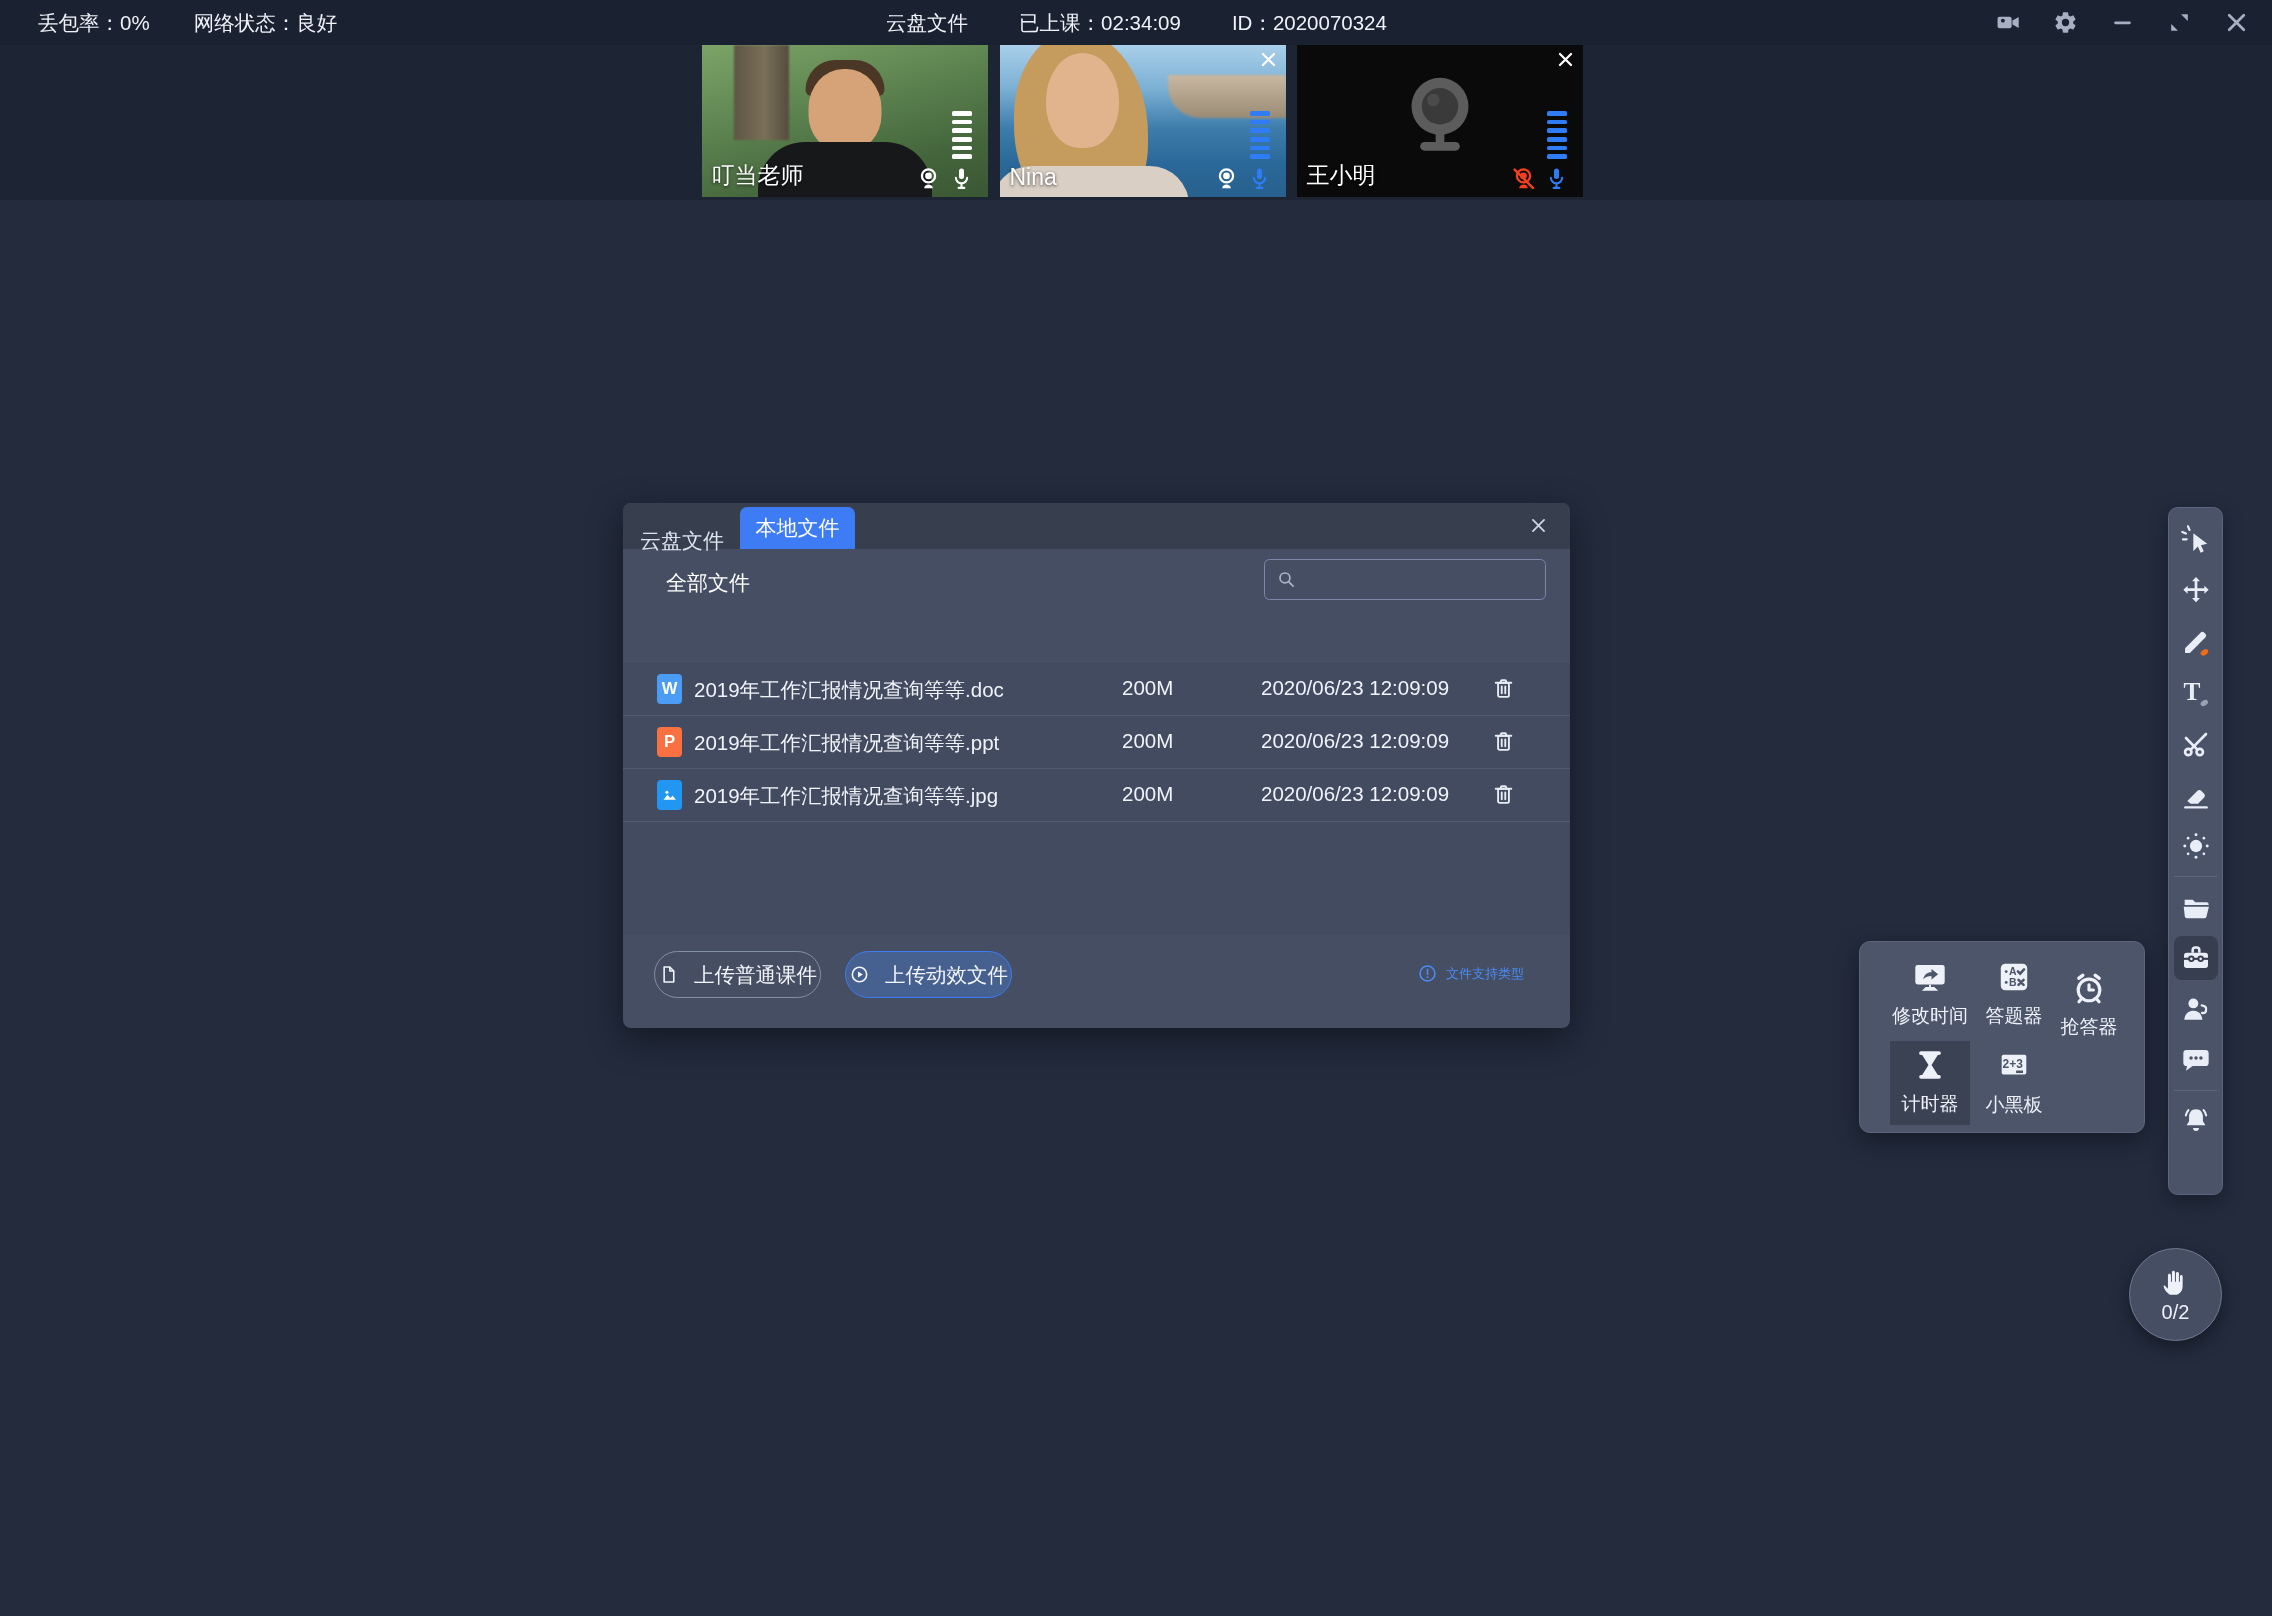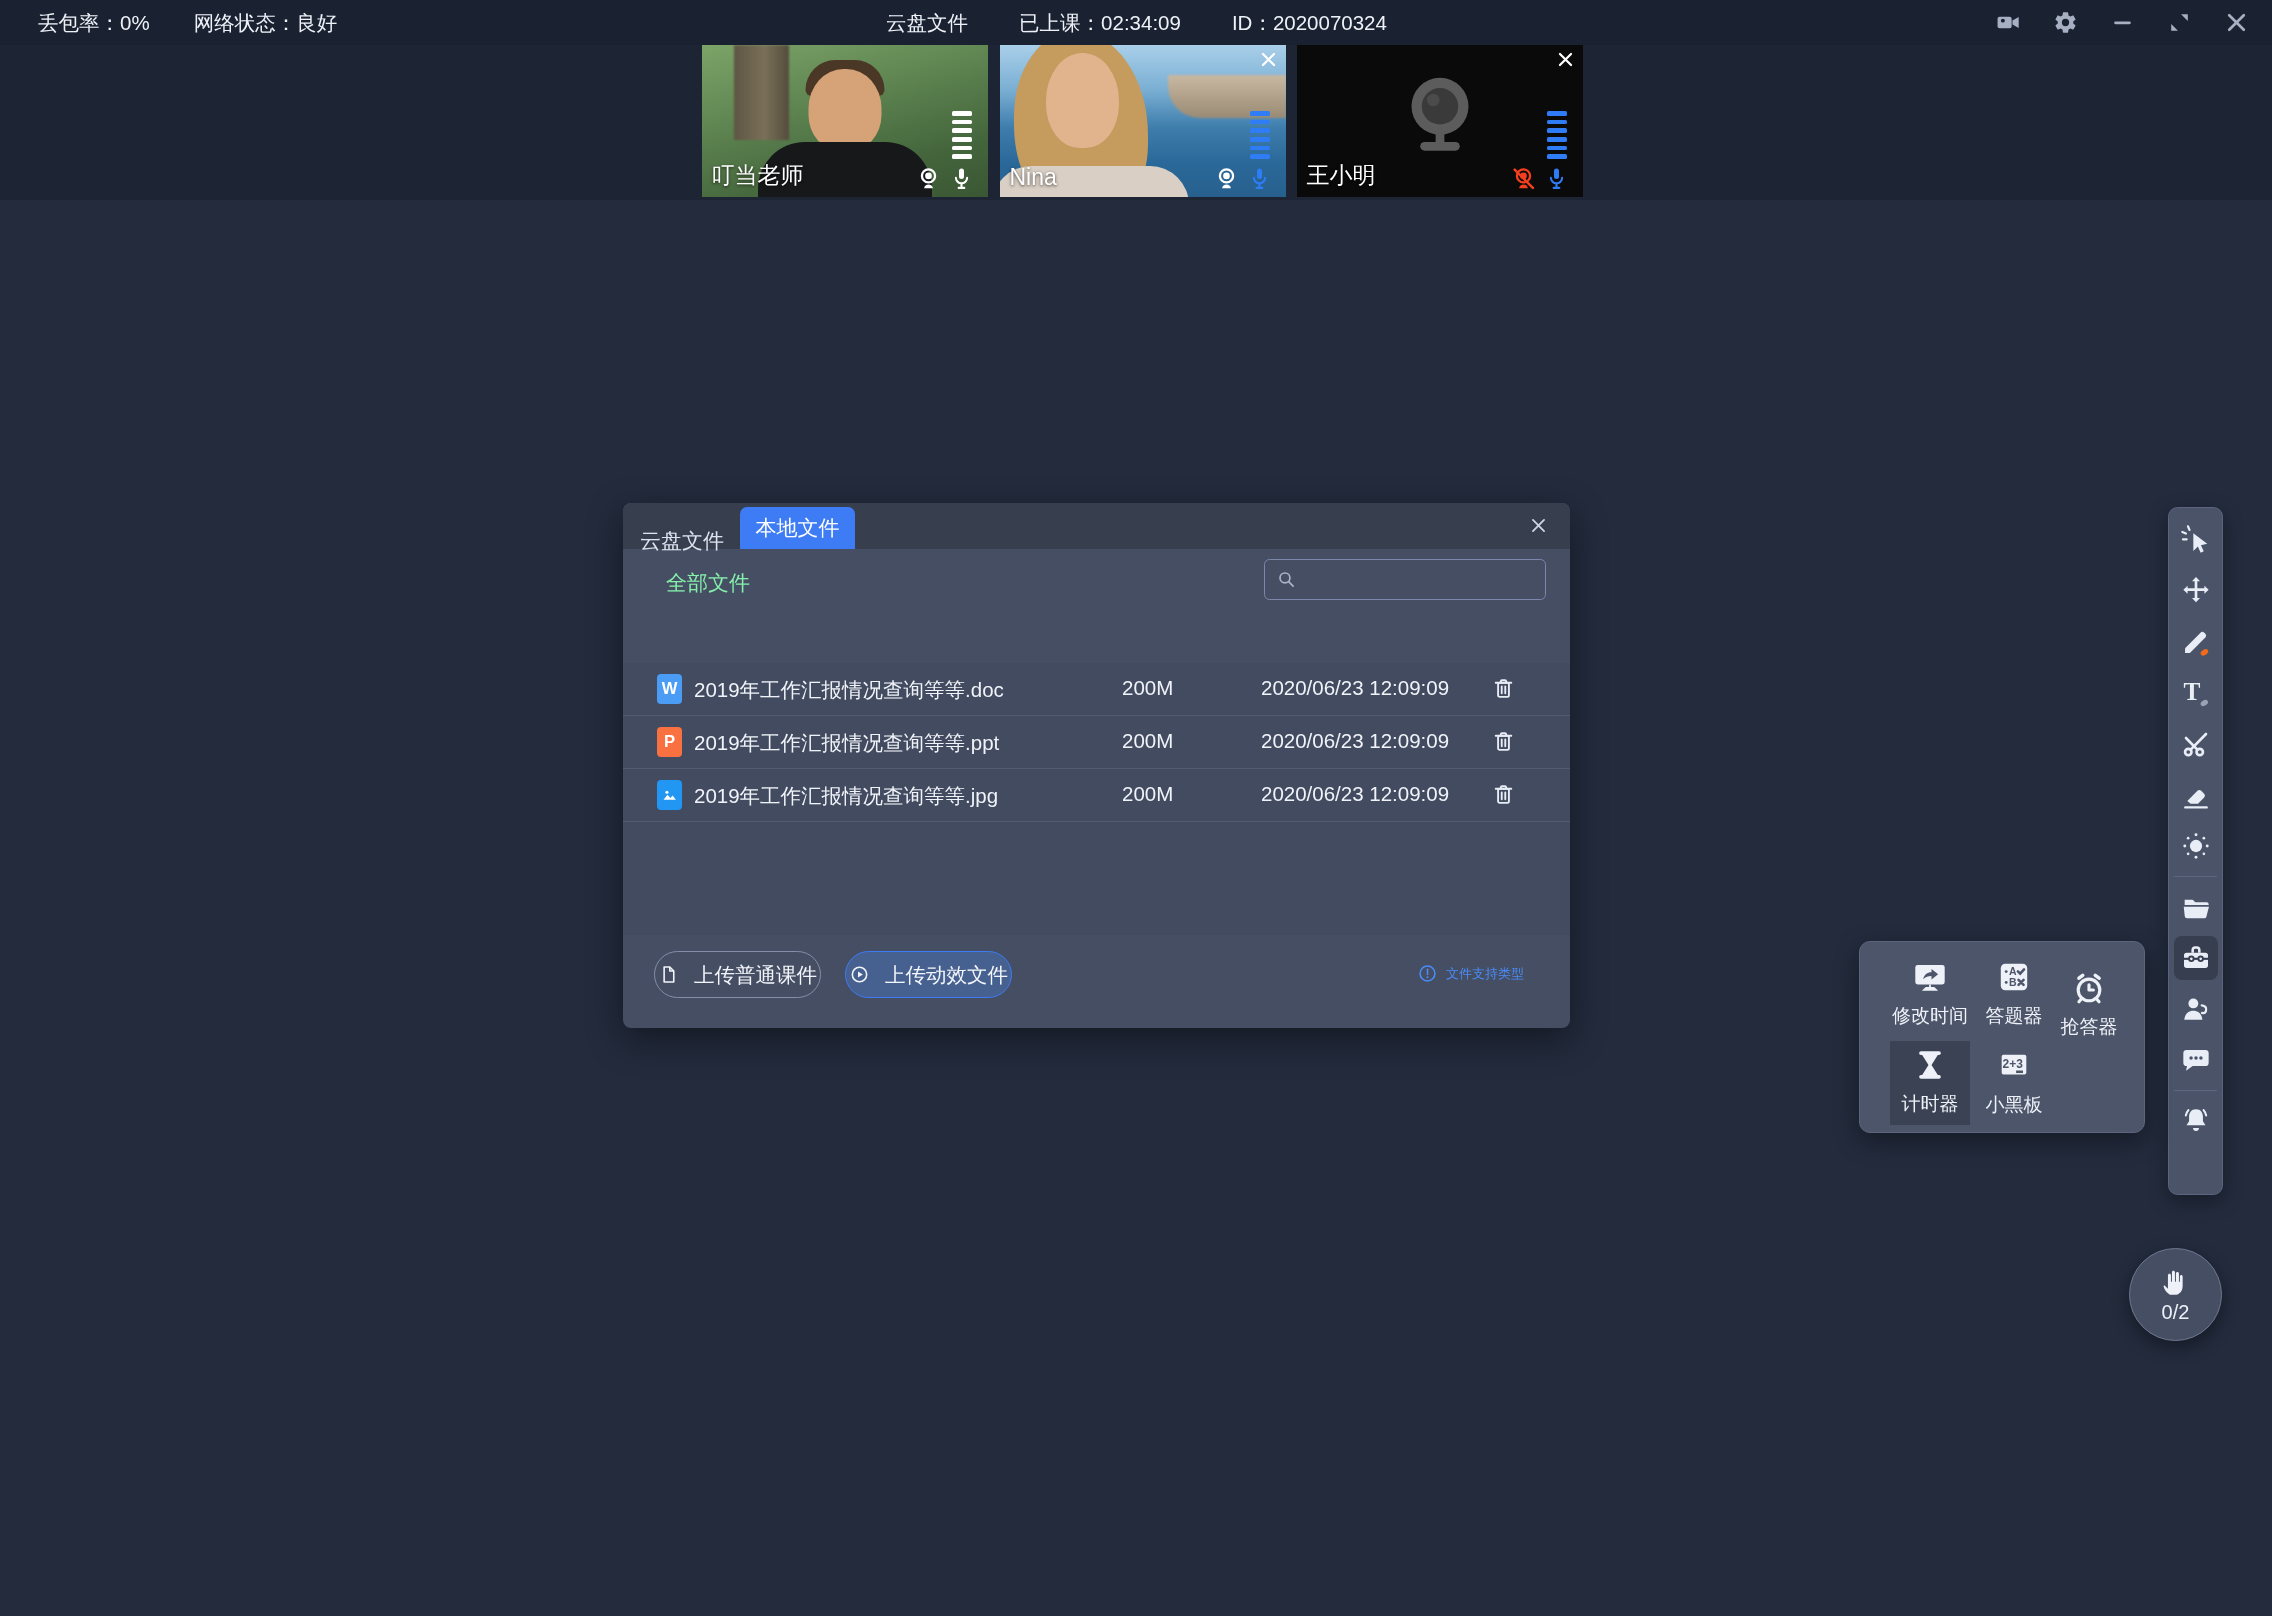--- a/index.html
+++ b/index.html
@@ -62,21 +62,21 @@
   .dialog { position:absolute; left:623px; top:503px; width:947px; height:525px;
     border-radius:8px; overflow:hidden; background:#454e63;
     box-shadow:0 11px 36px rgba(0,0,0,.45); }
   .dlg-tabbar { position:absolute; left:0; top:0; width:100%; height:46px; background:#373f4f; }
   .dlg-tab { position:absolute; top:15px; height:46px; width:115px; display:flex;
     align-items:center; justify-content:center; font-size:21px; color:#dde3ef; cursor:pointer; }
   .dlg-tab.cloud { left:1.6px; }
   .dlg-tab.local { left:117px; top:4px; height:42px; width:115px;
     background:var(--accent); color:#fff; border-radius:7px 7px 0 0; }
   .dlg-close { position:absolute; right:22px; top:13.4px; width:19px; height:19px; color:#cdd4e2; }
-  .dlg-filter { position:absolute; left:43px; top:66px; font-size:21px; color:#86efac; }
+  .dlg-filter { position:absolute; left:43px; top:66px; font-size:21px; color:#ffffff; }
   .dlg-search { position:absolute; left:641px; top:56px; width:282px; height:41px;
     border:0.8px solid #7b87ab; border-radius:5.5px; display:flex; align-items:center; padding:0 11px; gap:8px; }
   .dlg-search svg { width:20.5px; height:20.5px; color:#aab3c7; flex:0 0 auto; }
   .dlg-search input { flex:1; background:transparent; border:none; outline:none;
     color:#eef1f8; font-size:19px; font-family:inherit; min-width:0; }
   .dlg-header { position:absolute; left:0; top:114px; width:100%; height:46px;
     background:#4e576d; display:flex; align-items:center; font-size:20px; color:#e8ecf4; }
   .col-name { position:absolute; left:43px; display:flex; align-items:center; gap:11px; }
   .caret { width:0; height:0; border-left:8px solid transparent; border-right:8px solid transparent;
     border-top:10.3px solid #cfd6e4; }

